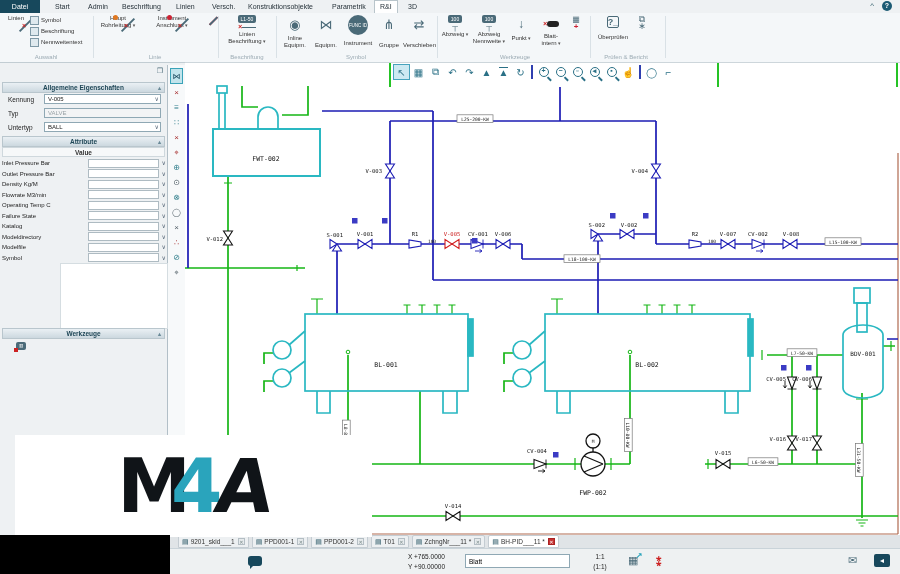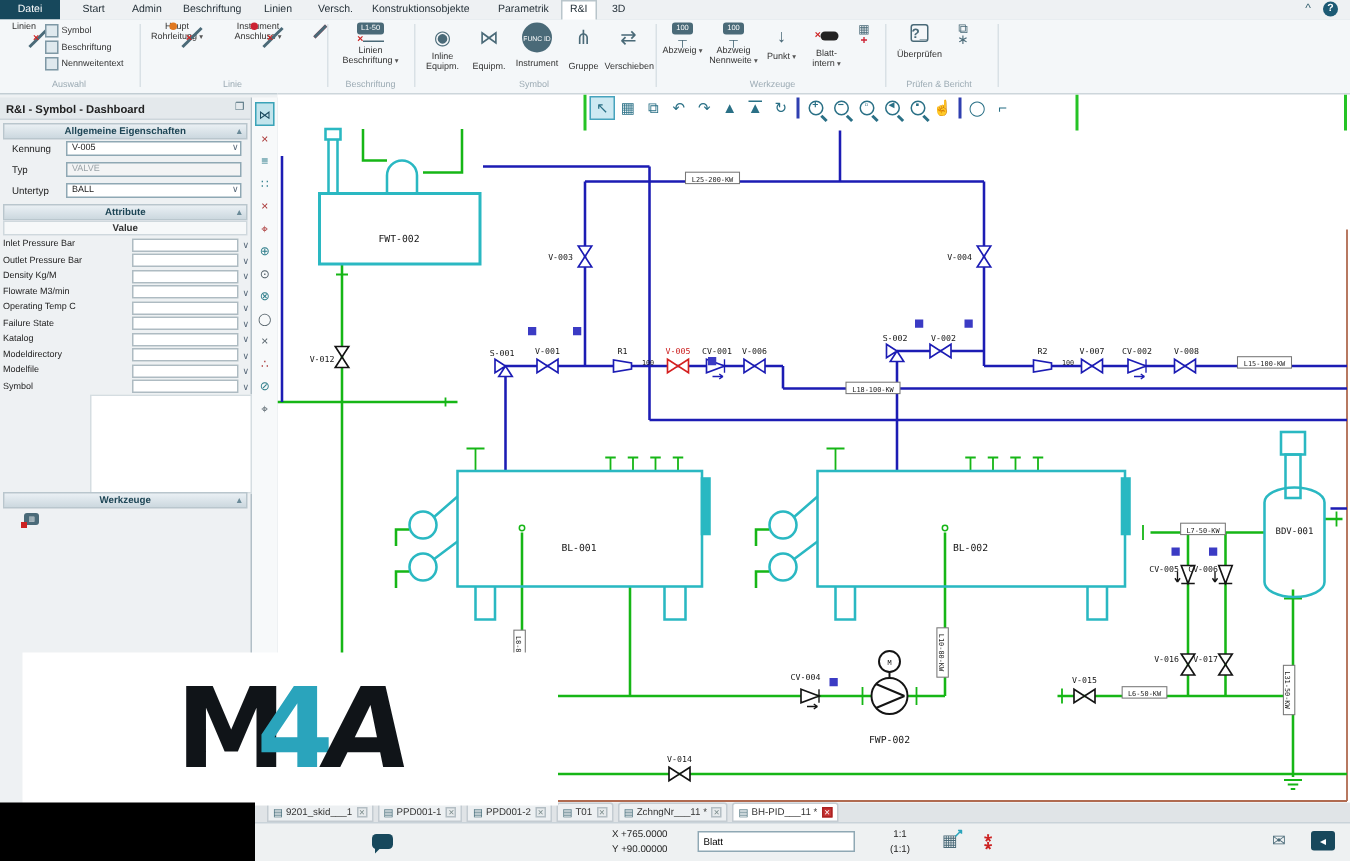--- a/index.html
+++ b/index.html
@@ -216,21 +216,20 @@
       <span class="lbl" style="margin-top:5px">Überprüfen</span>
     </div>
     <div class="ritem" style="left:634px;top:3px;width:16px">
       <span style="display:block;color:#4a6a78;font-size:9px">⧉</span>
       <span style="display:block;color:#4a6a78;font-size:9px">∗</span>
     </div>
     <div class="rglabel" style="left:588px;width:76px">Prüfen &amp; Bericht</div>
   </div>
 
   <div class="lpanel">
-    <div class="ptitle">R&amp;I - Symbol - Dashboard</div>
     <span class="pin">❐</span>
     <div class="sechdr" style="top:17px">Allgemeine Eigenschaften</div>
     <div class="frow" style="top:29px">
       <span class="flab">Kennung</span>
       <span class="fbox"><span>V-005</span><span class="car">∨</span></span>
     </div>
     <div class="frow" style="top:43px">
       <span class="flab">Typ</span>
       <span class="fbox dis"><span>VALVE</span></span>
     </div>

